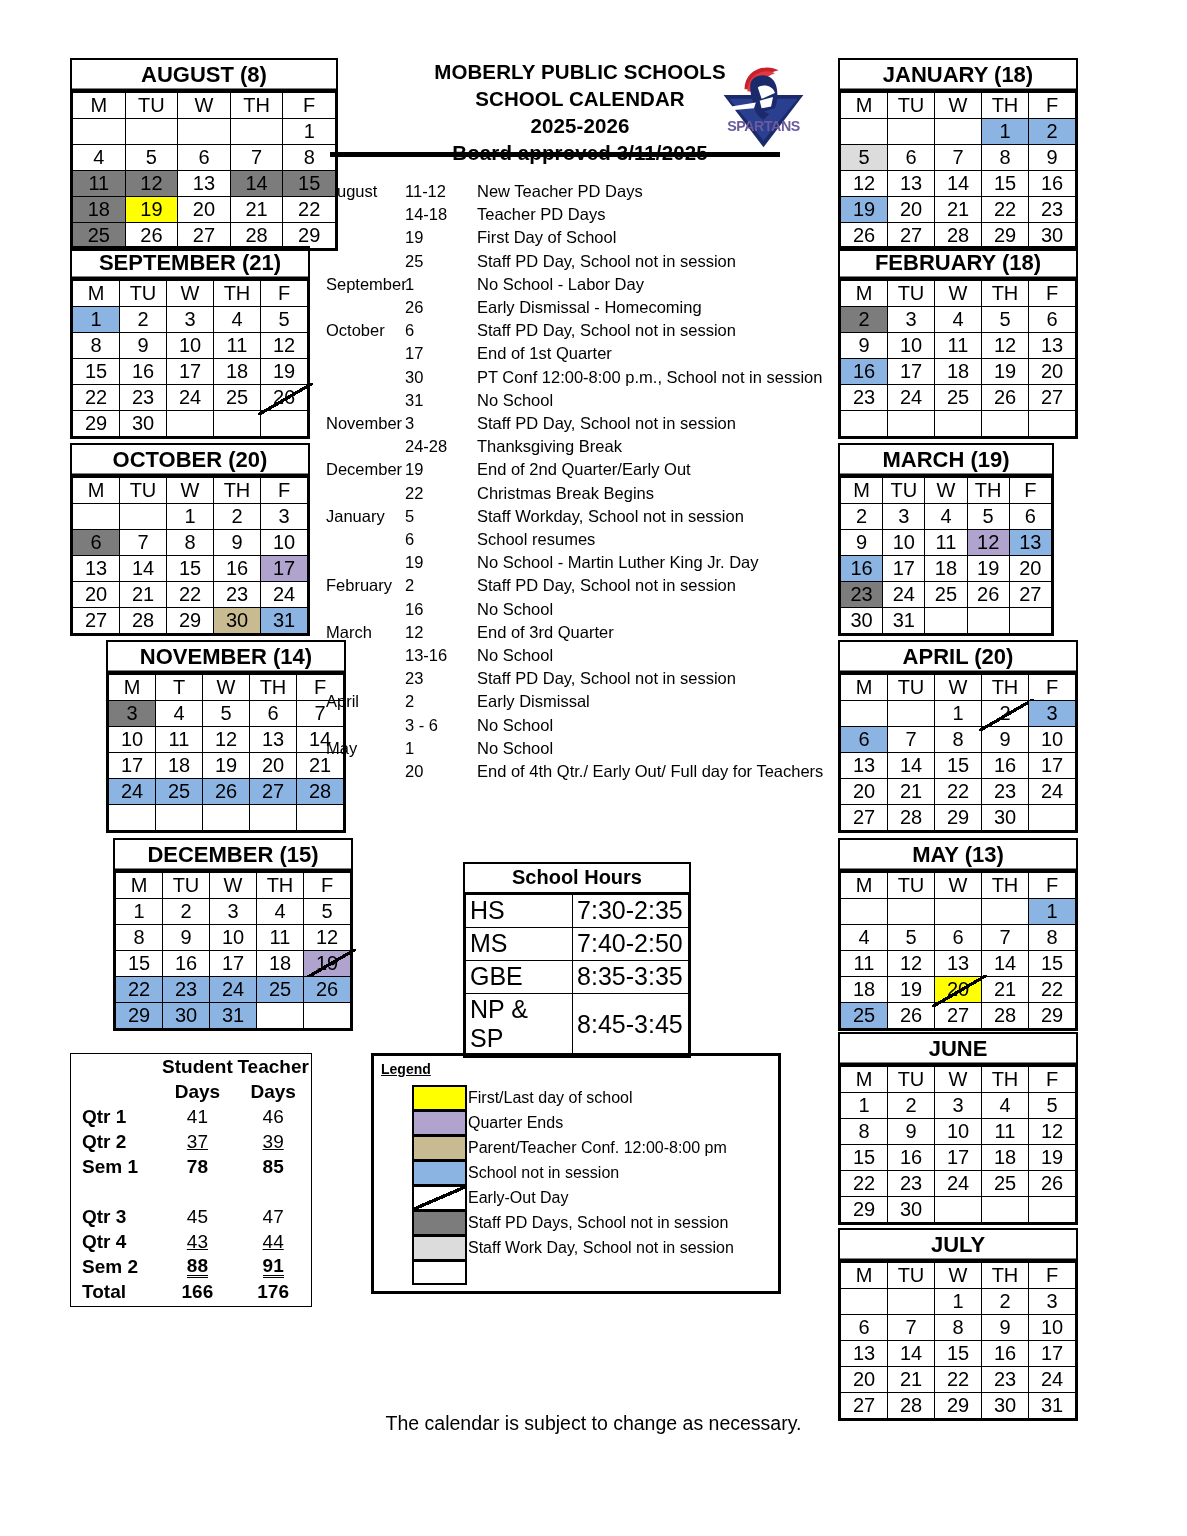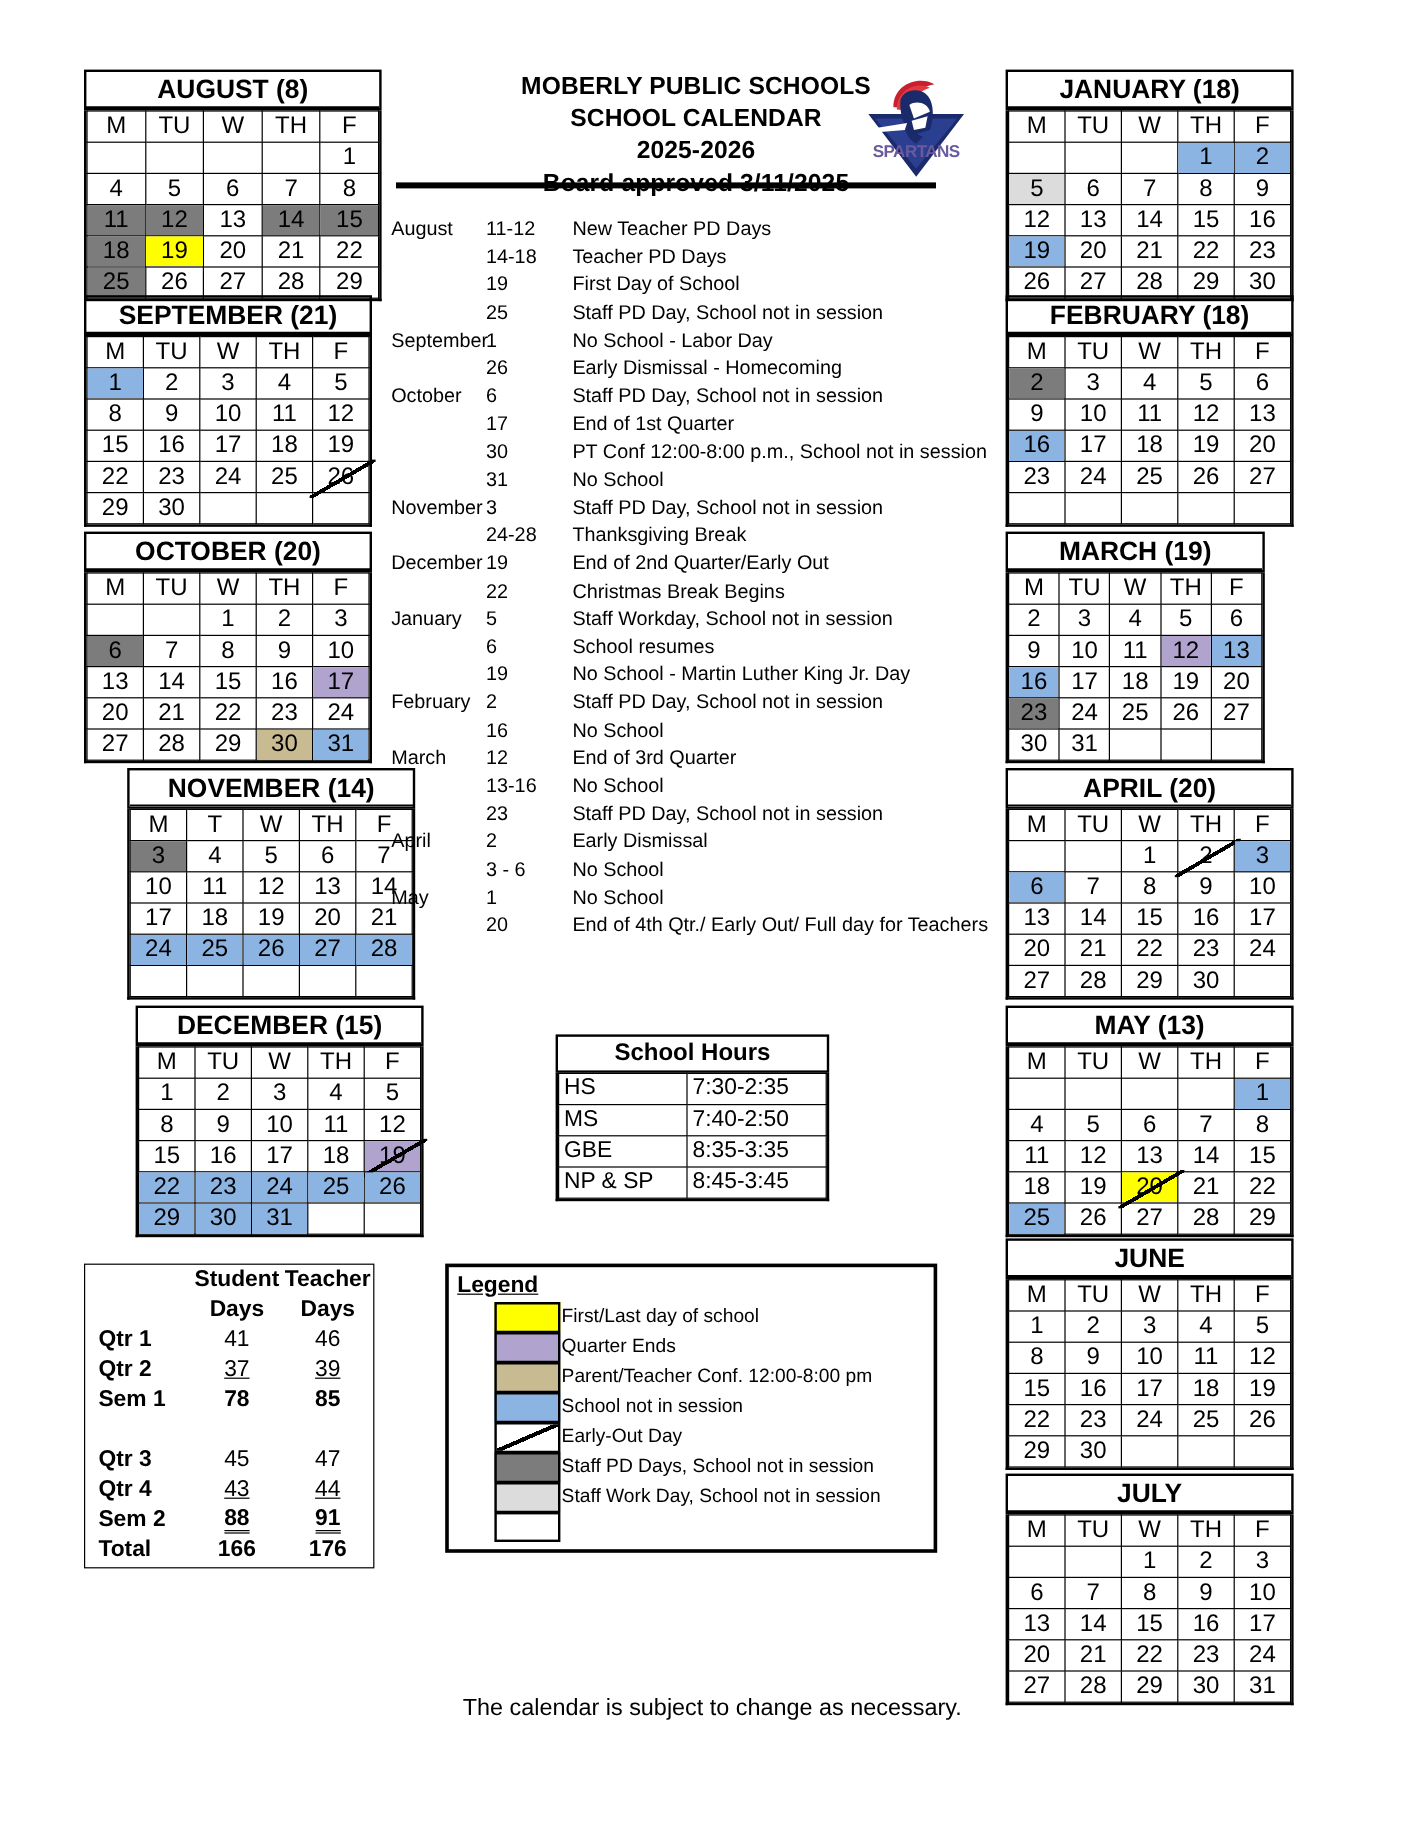--- a/index.html
+++ b/index.html
@@ -62,39 +62,39 @@
   .ev .dt{width:59px;flex:0 0 59px;text-align:left;padding-right:13px;}
   .ev .desc{flex:1;}
 
   
   #hours{position:absolute;left:463px;top:862px;width:228px;}
   #hours table{border-collapse:collapse;width:100%;table-layout:fixed;}
   #hours .hh{
     border:2.5px solid #000;text-align:center;font-weight:bold;font-size:20px;
     padding:2px 0 3px;
   }
-  #hours td{border:1.6px solid #000;font-size:19px;padding:1px 4px 2px 4px;height:22px;}
+  #hours td{border:1.6px solid #000;font-size:25px;padding:1px 4px 2px 4px;height:22px;}
   #hours .wrapb{border:2.5px solid #000;border-top:none;}
   #hours .c1{width:44%;}
 
   
   #days{position:absolute;left:70px;top:1053px;width:240px;height:252px;border:1.6px solid #000;}
   #days table{border-collapse:collapse;width:100%;table-layout:fixed;}
   #days td{font-size:19px;height:25px;padding:0;vertical-align:middle;}
   #days .lbl{width:34%;font-weight:bold;padding-left:11px;}
   #days .num{width:33%;text-align:center;}
   #days .hdr{font-weight:bold;text-align:center;}
   .u1{text-decoration:underline;}
   .u2{border-bottom:3px double #000;padding-bottom:0px;display:inline-block;line-height:1;}
   .bold{font-weight:bold;}
 
   
   #legend{position:absolute;left:371px;top:1053px;width:404px;height:235px;border:3px solid #000;}
   #legend .ltitle{
-    font-weight:bold;font-size:19px;text-decoration:underline;
+    font-weight:bold;font-size:14px;text-decoration:underline;
     margin:5px 0 0 7px;
   }
   #legend .rows{position:absolute;left:38px;top:29px;width:358px;}
   #legend .lrow{display:flex;align-items:stretch;height:25px;}
   #legend .sw{
     width:55px;flex:0 0 55px;border:2.5px solid #000;border-bottom-width:1.4px;
     position:relative;box-sizing:border-box;background:#fff;
   }
   #legend .lrow:last-child .sw{border-bottom-width:2.5px;}
   #legend .ltext{
@@ -275,21 +275,21 @@
         <div class="desc">No School</div>
       </div>
       <div class="ev">
         <div class="mon"></div>
         <div class="dt">20</div>
         <div class="desc">End of 4th Qtr./ Early Out/ Full day for Teachers</div>
       </div>
     </div>
 
   <div id="months-root">
-      <div class="month" style="left: 70px; top: 58px; width: 248px;">
+      <div class="month" style="left: 70px; top: 58px; width: 268px;">
         <div class="mtitle">AUGUST (8)</div>
         <div class="outer">
           <table>
             <thead>
               <tr>
                 <th>M</th>
                 <th>TU</th>
                 <th>W</th>
                 <th>TH</th>
                 <th>F</th>

